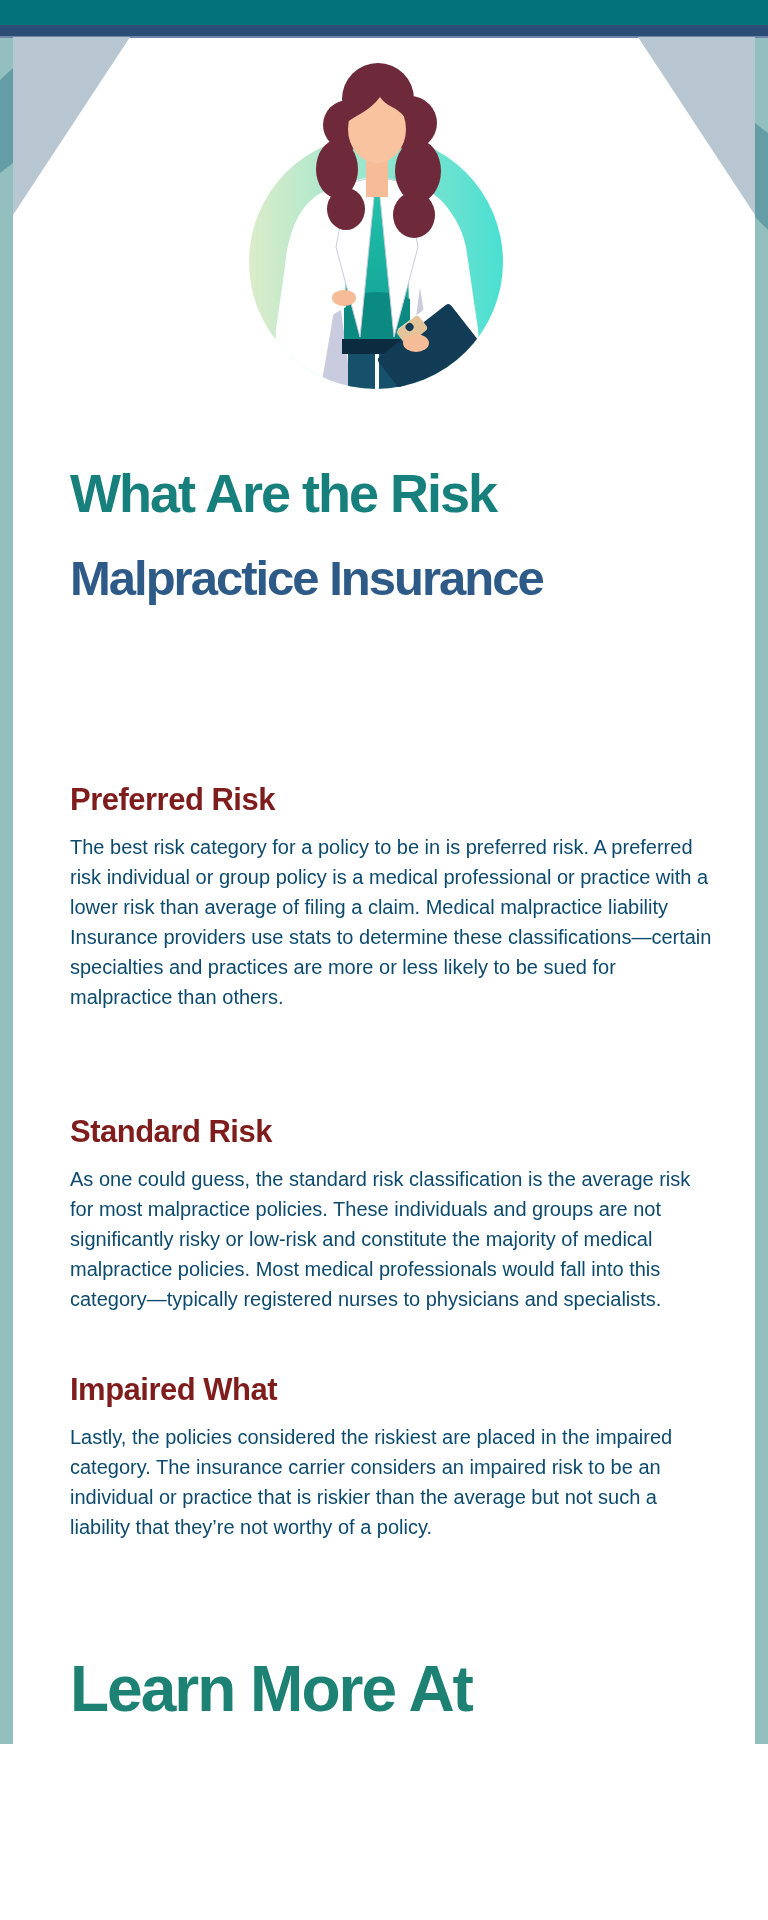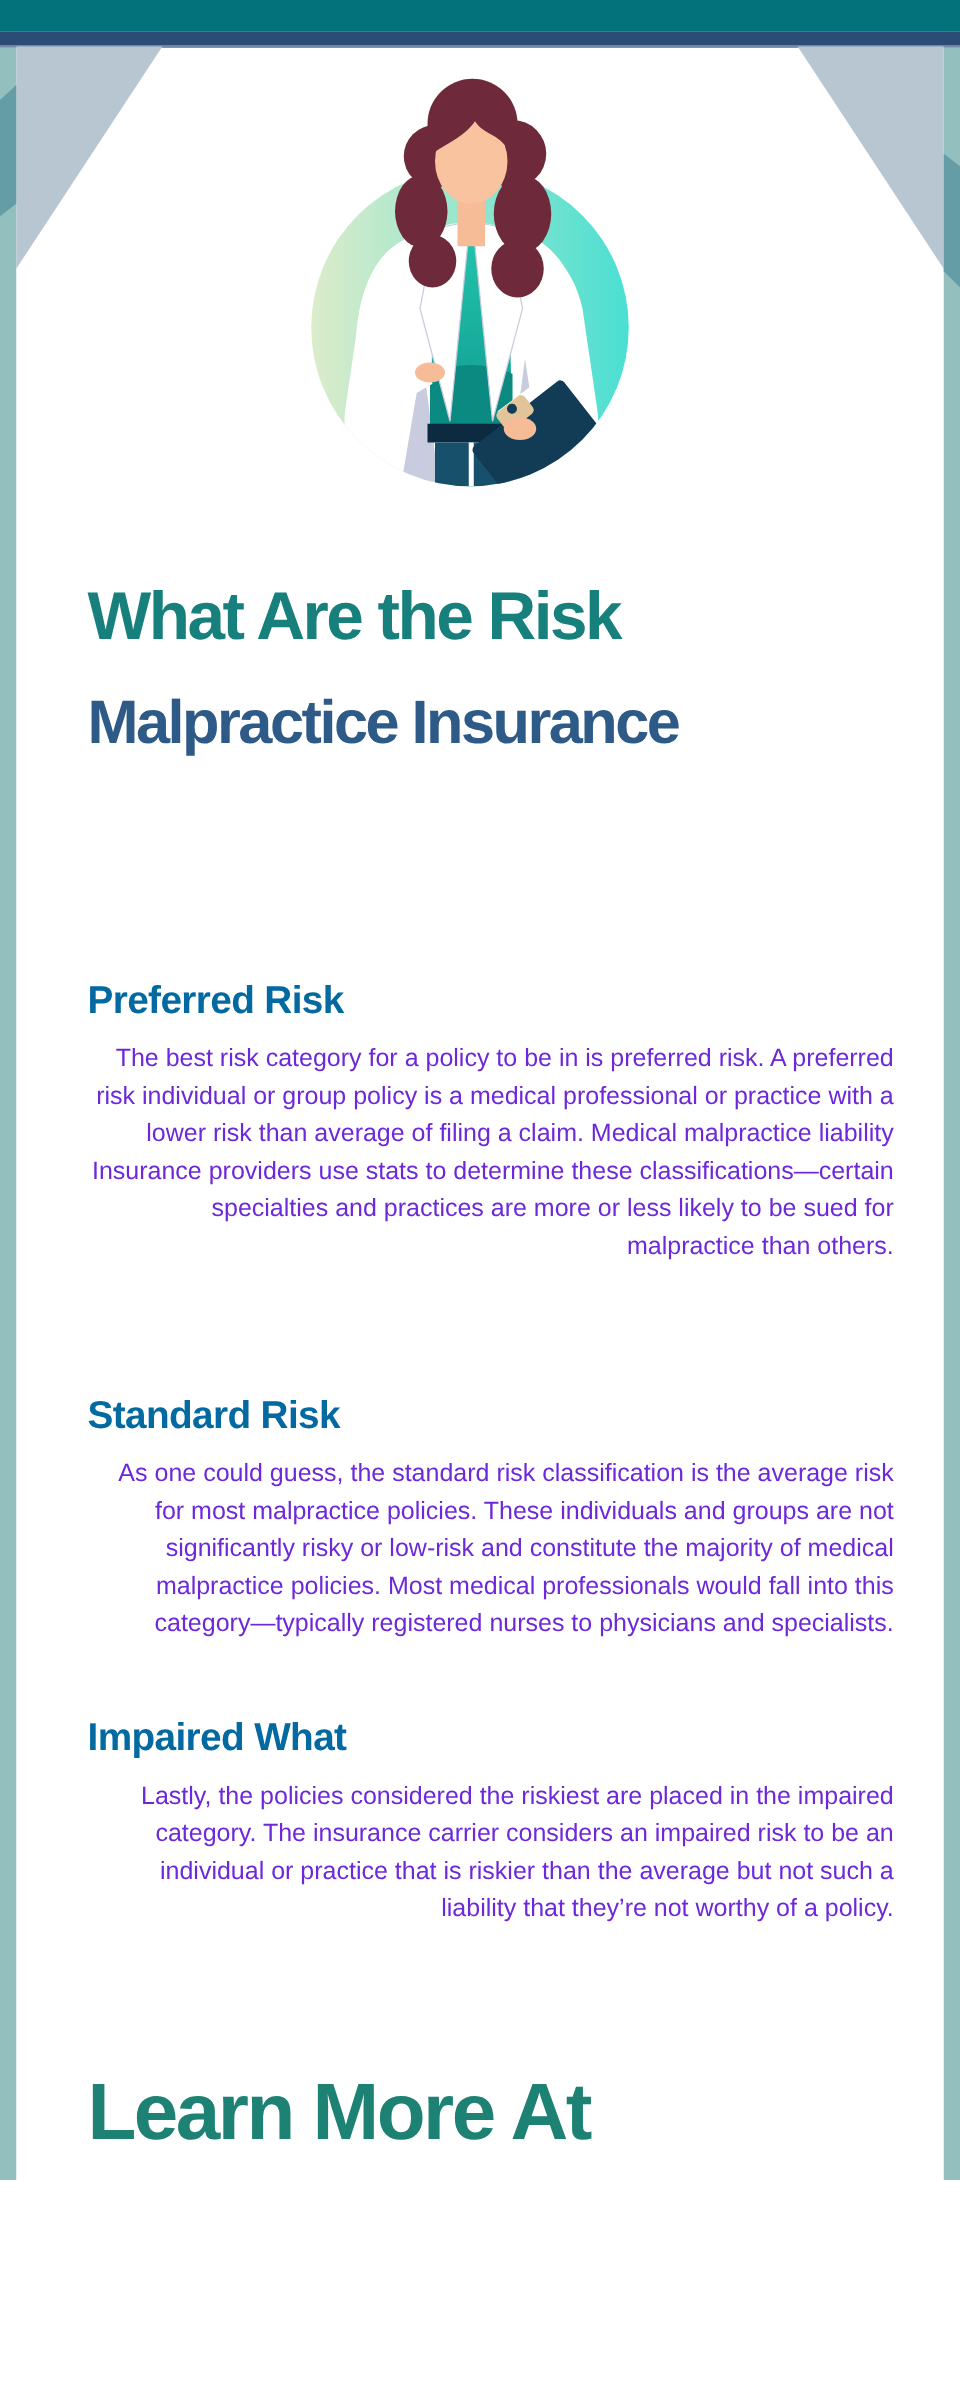--- a/index.html
+++ b/index.html
@@ -28,22 +28,22 @@
   .title-block{position:absolute;top:452px;left:70px;width:640px;}
   .t-line{display:block;font-weight:700;letter-spacing:-2px;}
   .t-teal{font-size:54px;line-height:82px;color:#17807d;}
   .t-navy{font-size:49px;line-height:88px;color:#2d5a87;}
 
   
   .section{position:absolute;left:70px;width:645px;}
   .sec-1{top:782px;}
   .sec-2{top:1080px;margin-top:34px;}
   .sec-3{top:1372px;}
-  .section h2{margin:0 0 14px 0;font-size:31px;font-weight:700;color:#0369a1;letter-spacing:-0.5px;}
-  .section p{margin:0;font-size:20px;line-height:30px;color:#6d28d9;text-align:right;}
+  .section h2{margin:0 0 14px 0;font-size:31px;font-weight:700;color:#7f1d1d;letter-spacing:-0.5px;}
+  .section p{margin:0;font-size:20px;line-height:30px;color:#0c4a6e;}
 
   
   .footer{position:absolute;top:1642px;left:70px;width:640px;}
   .f-line{display:block;font-weight:700;font-size:64px;line-height:94px;letter-spacing:-2px;}
   .f-teal{color:#1d8173;}
   .f-navy{color:#14532d;}
 </style>
 </head>
 <body>
 

